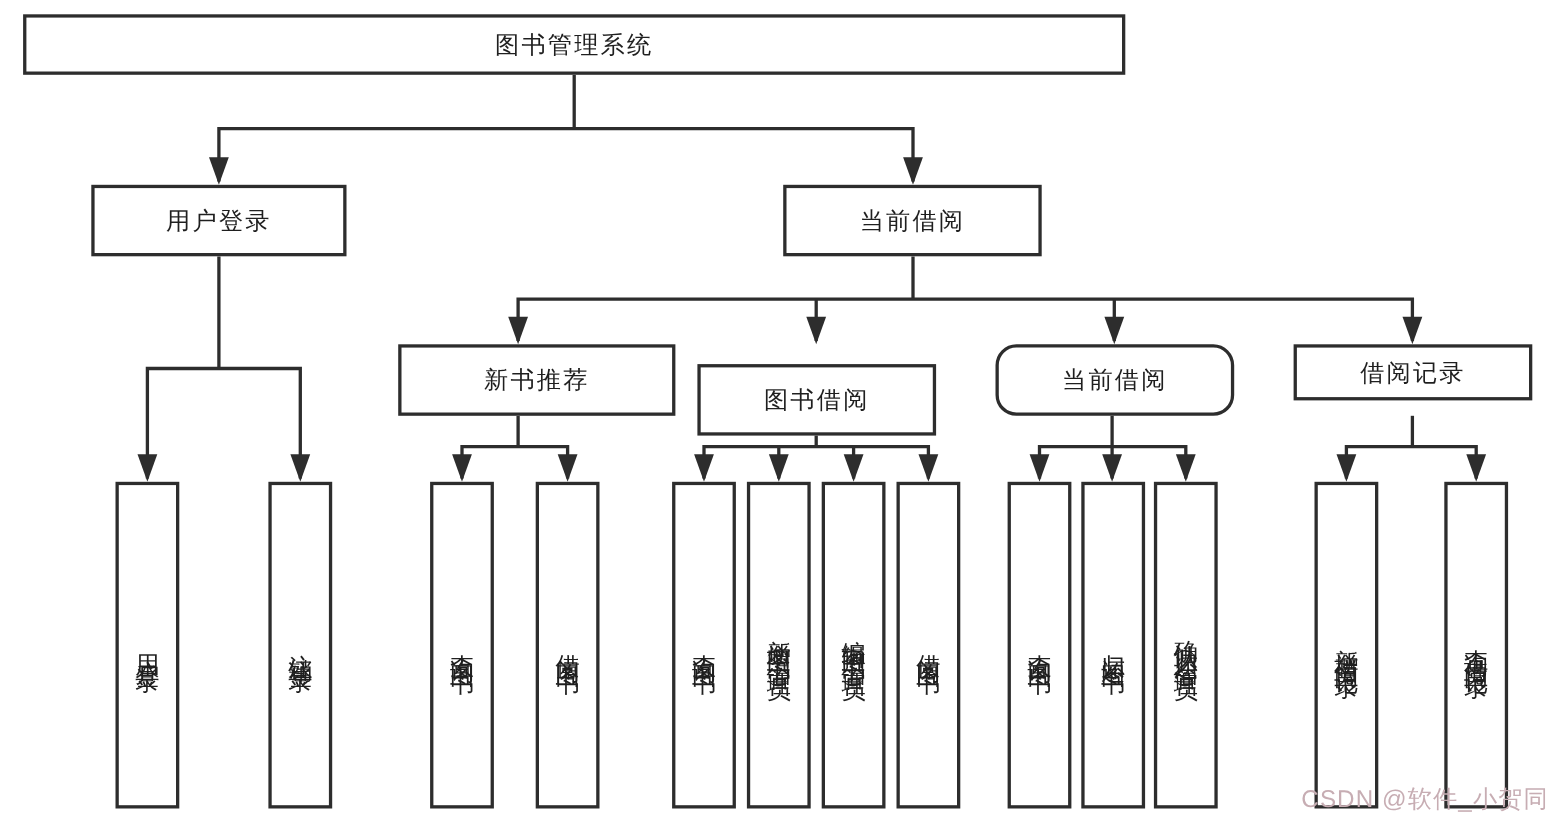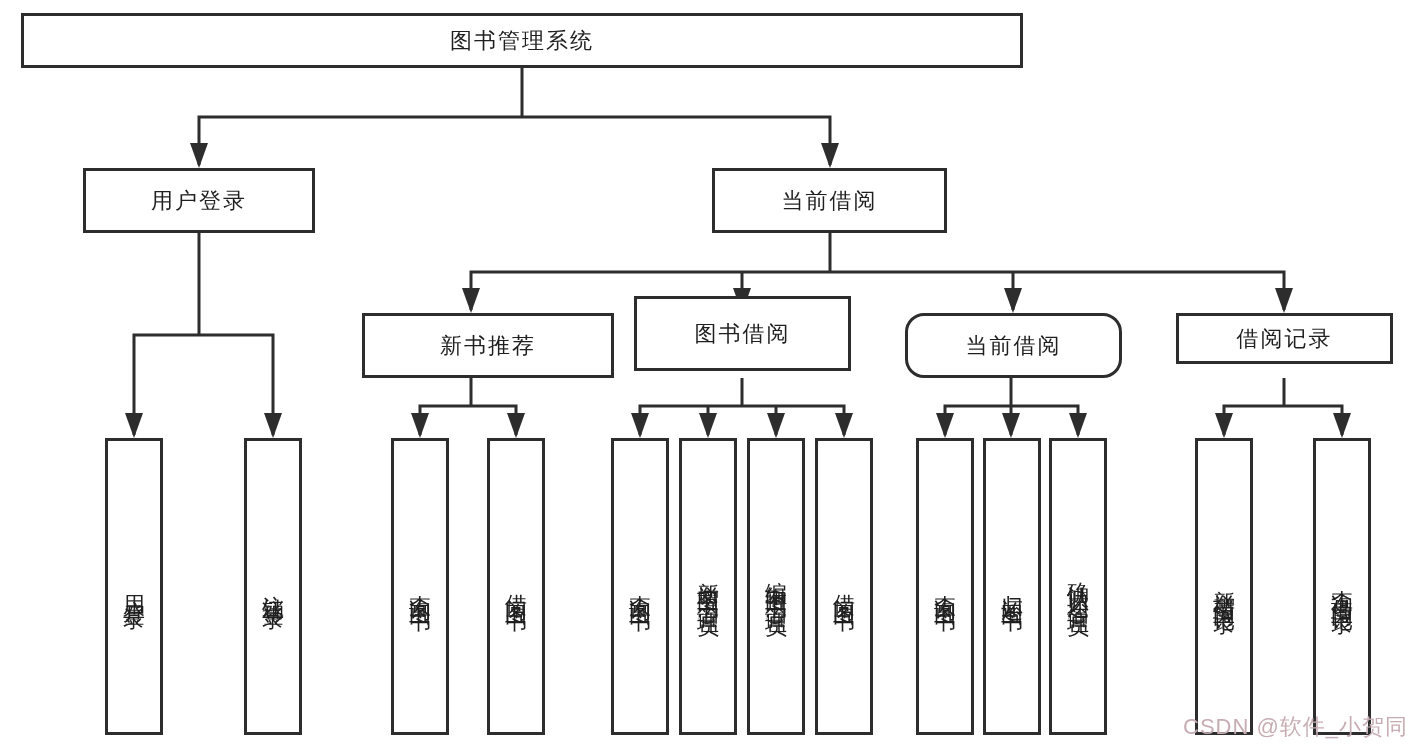--- a/index.html
+++ b/index.html
@@ -45,21 +45,21 @@
     font-size: 22px;
     color: #1f1f1f;
   }
   
   .n-root          { left: 21px;   top: 13px;  width: 1002px; height: 55px; }
   
   .n-user-login    { left: 83px;   top: 168px; width: 232px;  height: 65px; }
   .n-book-mgmt     { left: 712px;  top: 168px; width: 235px;  height: 65px; }
   
   .n-new-book      { left: 362px;  top: 313px; width: 252px;  height: 65px; }
-  .n-book-borrow   { left: 634px;  top: 296px; width: 217px;  height: 75px; }
+  .n-book-borrow   { left: 634px;  top: 331px; width: 217px;  height: 65px; }
   .n-current       { left: 905px;  top: 313px; width: 217px;  height: 65px; border-radius: 19px; }
   .n-records       { left: 1176px; top: 313px; width: 217px;  height: 51px; }
   
   .leaf { top: 438px; width: 58px; height: 297px; }
   .lf-1  { left: 105px; }
   .lf-2  { left: 244px; }
   .lf-3  { left: 391px; }
   .lf-4  { left: 487px; }
   .lf-5  { left: 611px; }
   .lf-6  { left: 679px; }

